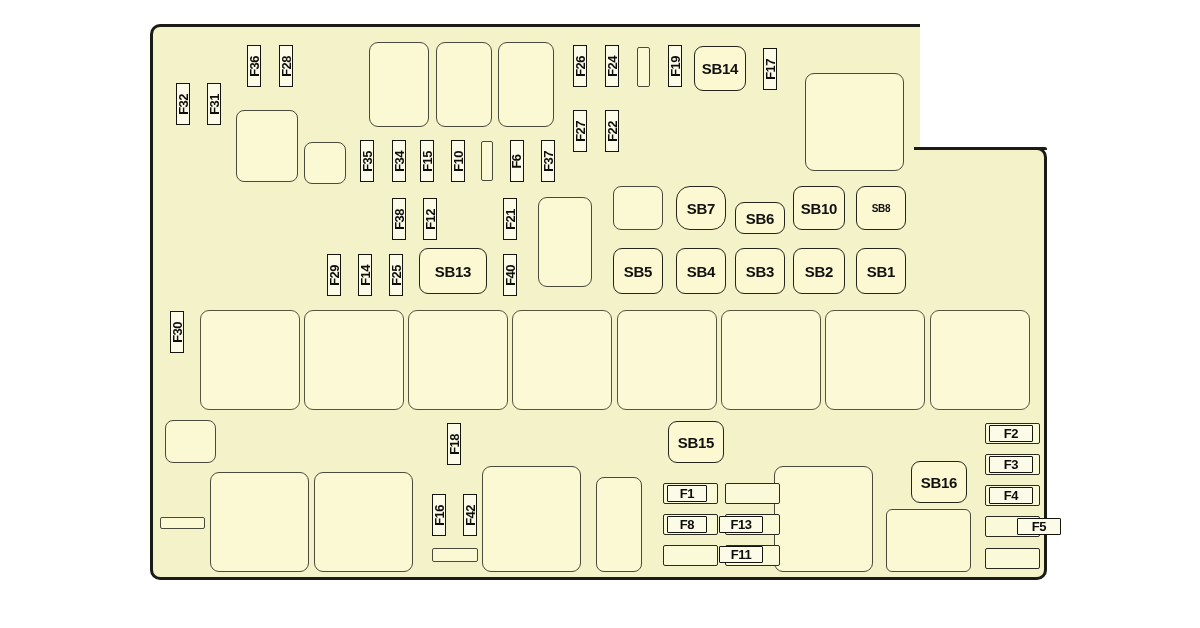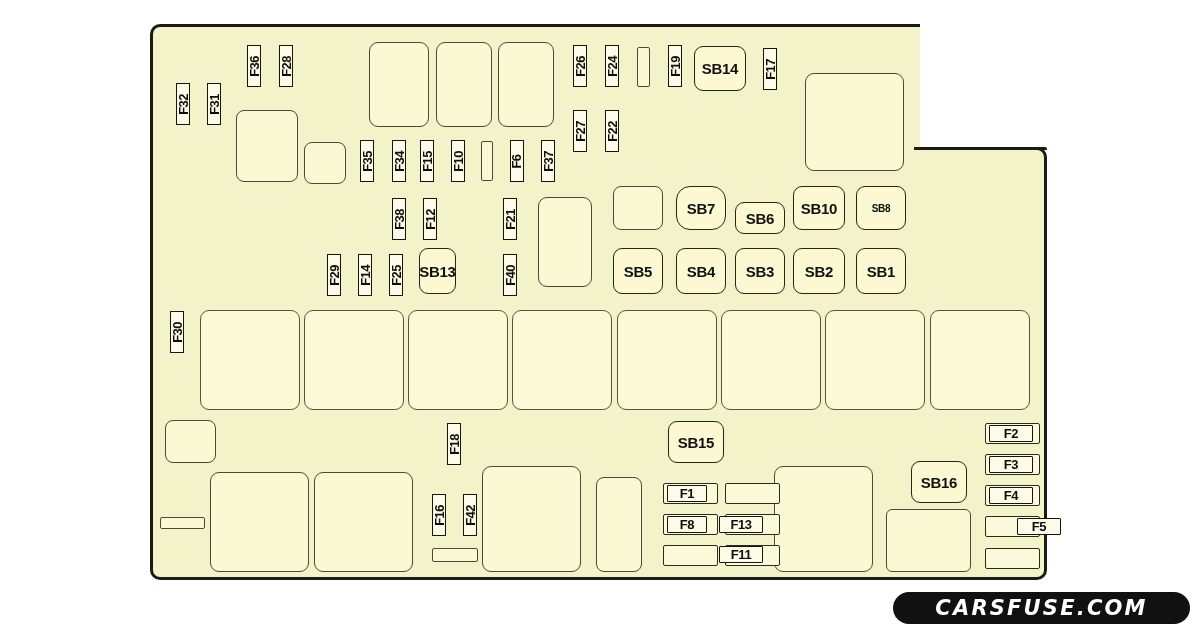--- a/index.html
+++ b/index.html
@@ -198,21 +198,21 @@
       </div>
       <div class="sb" style="left: 735px; top: 248px; width: 50px; height: 46px; font-size: 15px;">
         <span>SB3</span>
       </div>
       <div class="sb" style="left: 793px; top: 248px; width: 52px; height: 46px; font-size: 15px;">
         <span>SB2</span>
       </div>
       <div class="sb" style="left: 856px; top: 248px; width: 50px; height: 46px; font-size: 15px;">
         <span>SB1</span>
       </div>
-      <div class="sb" style="left: 419px; top: 248px; width: 37px; height: 46px; font-size: 15px; align-items: center;">
+      <div class="sb" style="left: 419px; top: 248px; width: 68px; height: 46px; font-size: 15px; align-items: center;">
         <span>SB13</span>
       </div>
       <div class="sb" style="left: 668px; top: 421px; width: 56px; height: 42px; font-size: 15px;">
         <span>SB15</span>
       </div>
       <div class="sb" style="left: 911px; top: 461px; width: 56px; height: 42px; font-size: 15px;">
         <span>SB16</span>
       </div>
     </div>
   <div id="layer-vlabels">
@@ -302,17 +302,14 @@
       <div class="hlabel" style="left: 667px; top: 485px; width: 40px; height: 17px;">F1</div>
       <div class="hlabel" style="left: 667px; top: 516px; width: 40px; height: 17px;">F8</div>
       <div class="hlabel" style="left: 719px; top: 516px; width: 44px; height: 17px;">F13</div>
       <div class="hlabel" style="left: 719px; top: 546px; width: 44px; height: 17px;">F11</div>
       <div class="hlabel" style="left: 989px; top: 425px; width: 44px; height: 17px;">F2</div>
       <div class="hlabel" style="left: 989px; top: 456px; width: 44px; height: 17px;">F3</div>
       <div class="hlabel" style="left: 989px; top: 487px; width: 44px; height: 17px;">F4</div>
       <div class="hlabel" style="left: 989px; top: 518px; width: 44px; height: 17px; margin-left: 28px;">F5</div>
     </div>
 
-  <div id="watermark">
-    <span>CARSFUSE.COM</span>
-  </div>
 
 </div>
 
 </body></html>

